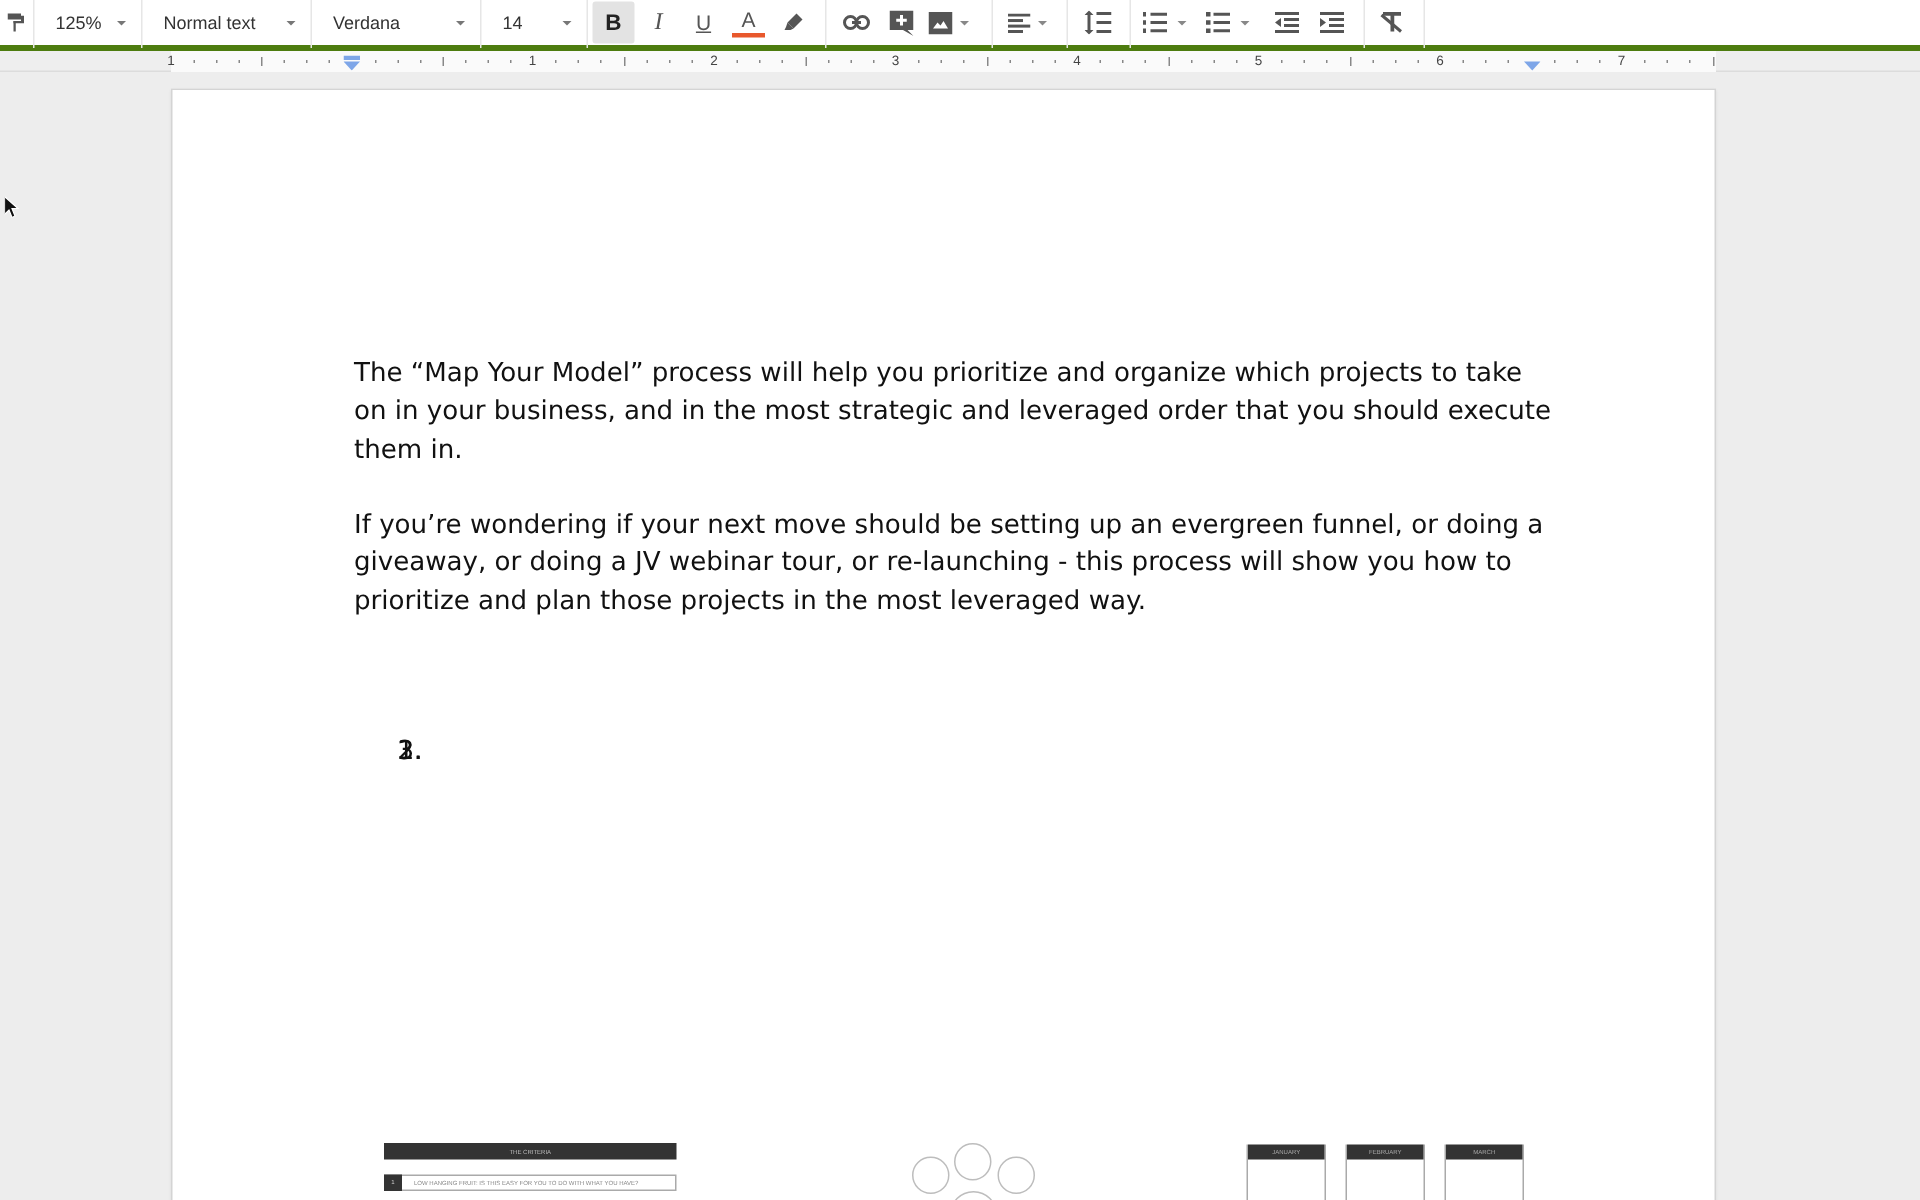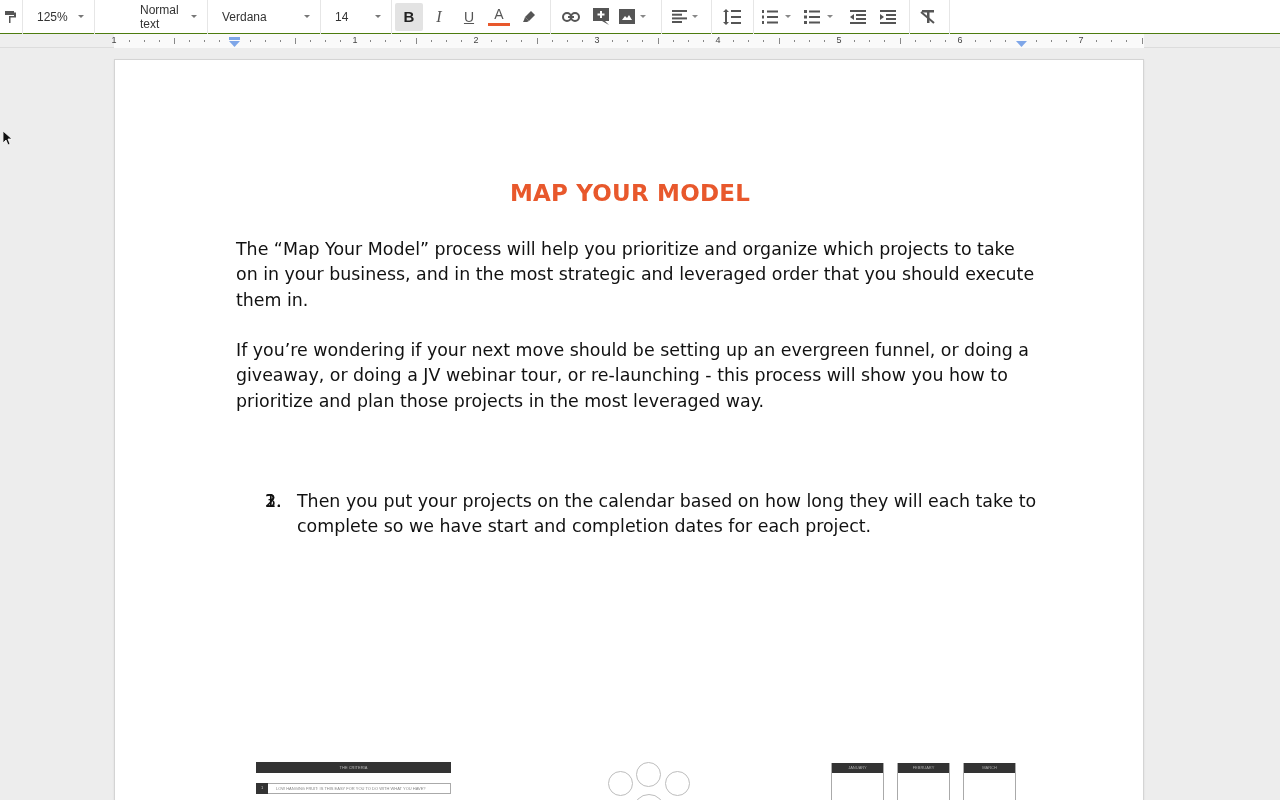--- a/index.html
+++ b/index.html
@@ -1,19 +1,19 @@
 <!DOCTYPE html>
 <html><head>
   <meta charset="utf-8">
   <style>
     * { box-sizing: border-box; margin: 0; padding: 0; }
     html, body { width: 1280px; height: 800px; overflow: hidden; background: #ededed; font-family: "DejaVu Sans", sans-serif; }
 
     
-    .toolbar { position: absolute; left: 0; top: 0; width: 1280px; height: 34px; background: #ffffff; border-bottom: 1px solid #4d7c0f; display: flex; align-items: center; font-family: "Liberation Sans", sans-serif; font-size: 12px; color: #333; }
+    .toolbar { position: absolute; left: 0; top: 0; width: 1280px; height: 34px; background: #ffffff; border-bottom: 4px solid #4d7c0f; display: flex; align-items: center; font-family: "Liberation Sans", sans-serif; font-size: 12px; color: #333; }
     .tb-sep { width: 1px; height: 34px; background: #e6e6e6; }
     .tb-btn { height: 26px; display: flex; align-items: center; justify-content: center; color: #555; position: relative; }
     .tb-drop { display: flex; align-items: center; height: 34px; padding: 0 10px; color: #333; font-size: 12px; }
     .tb-drop .lbl { flex: 1; }
     .caret { width: 0; height: 0; border-left: 3px solid transparent; border-right: 3px solid transparent; border-top: 3px solid #777; margin-left: 6px; }
     .icon-btn { width: 28px; height: 28px; display: flex; align-items: center; justify-content: center; margin: 0 1px; border-radius: 2px; }
     .icon-btn.active { background: #e3e3e3; }
     .small-caret { width: 0; height: 0; border-left: 3px solid transparent; border-right: 3px solid transparent; border-top: 3px solid #888; margin-left: 2px; margin-right: 4px; }
 
     
@@ -62,21 +62,21 @@
         <rect x="4" y="6" width="1.5" height="7" fill="#555"></rect>
       </svg>
   </div>
   <div class="tb-sep"></div>
   <div class="tb-drop" style="width:71px;">
     <span class="lbl" style="padding-left:4px;">125%</span>
     <span class="caret"></span>
   </div>
   <div class="tb-sep"></div>
   <div class="tb-drop" style="width:112px;">
-    <span class="lbl" style="padding-left:4px;margin-left:31px;">Normal text</span>
+    <span class="lbl" style="padding-left:4px;">Normal text</span>
     <span class="caret"></span>
   </div>
   <div class="tb-sep"></div>
   <div class="tb-drop" style="width:112px;">
     <span class="lbl" style="padding-left:4px;">Verdana</span>
     <span class="caret"></span>
   </div>
   <div class="tb-sep"></div>
   <div class="tb-drop" style="width:70px;">
     <span class="lbl" style="padding-left:4px;">14</span>
@@ -274,27 +274,26 @@
 <svg class="indent-marker" viewBox="0 0 11 10">
     <rect x="0" y="0" width="11" height="3" fill="#7ea6e8"></rect>
     <path d="M0 4 H11 L5.5 10 Z" fill="#7ea6e8"></path>
   </svg>
 <svg class="right-marker" viewBox="0 0 11 10">
     <path d="M0 3 H11 L5.5 9 Z" fill="#7ea6e8"></path>
   </svg>
 
 <div class="canvas">
   <div class="page">
-    <div class="doc-title">MAP YOUR MODEL</div>
     <p class="para p1">The “Map Your Model” process will help you prioritize and organize which projects to take on in your business, and in the most strategic and leveraged order that you should execute them in.</p>
     <p class="para p2">If you’re wondering if your next move should be setting up an evergreen funnel, or doing a giveaway, or doing a JV webinar tour, or re-launching - this process will show you how to prioritize and plan those projects in the most leveraged way.</p>
     <ol class="list">
       <li><span class="num">1.</span></li>
       <li><span class="num">2.</span></li>
-      <li><span class="num">3.</span><span>Then you put your projects on the calendar based on how long they will each take to complete so we have start and completion dates for each project.</span></li>
+      <li><span class="num">3.</span></li>
     </ol>
 
     <div class="thumb-criteria">
       <div class="crit-head">THE CRITERIA</div>
       <div class="crit-row">
         <span class="n">1</span>
         <span>LOW HANGING FRUIT: IS THIS EASY FOR YOU TO DO WITH WHAT YOU HAVE?</span>
       </div>
     </div>
 

